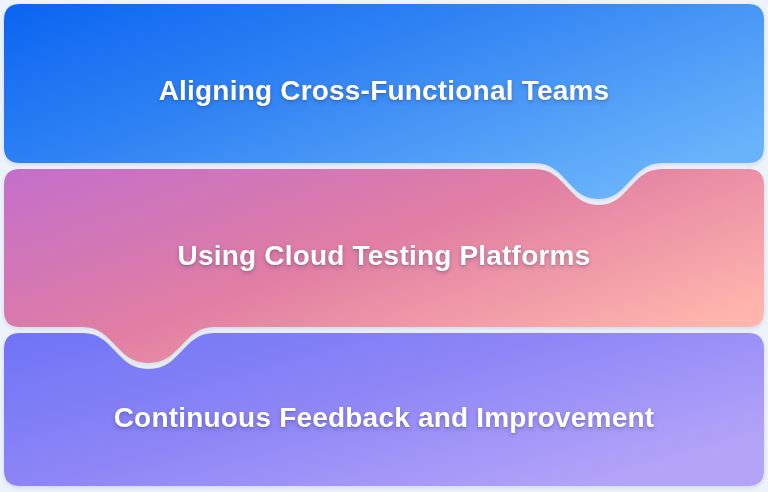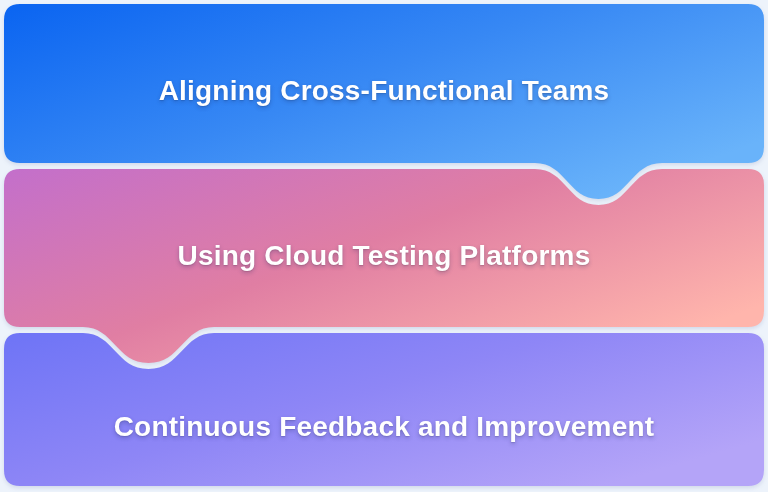--- a/index.html
+++ b/index.html
@@ -17,21 +17,21 @@
     position:absolute;left:0;width:768px;
     display:flex;align-items:center;justify-content:center;
     box-sizing:border-box;
     color:#ffffff;font-weight:700;font-size:28px;line-height:1.15;
     letter-spacing:0.2px;
     text-shadow:0 2px 4px rgba(25,35,90,0.28), 0 1px 1px rgba(0,0,0,0.12);
     pointer-events:none;
   }
   .label-1{top:4px;height:159px;margin-top:8px;}
   .label-2{top:169px;height:158px;padding-top:16px;}
-  .label-3{top:339px;height:153px;padding-top:24px;}
+  .label-3{top:330px;height:153px;padding-top:24px;}
 </style>
 </head>
 <body>
 
 <div class="canvas">
 
   <svg class="shapes-svg" width="768" height="492" viewBox="0 0 768 492" aria-hidden="true">
     <defs>
       <linearGradient id="grad-card-1" x1="0" y1="0" x2="1" y2="0.7">
         <stop offset="0" stop-color="#0a64f1"></stop>

